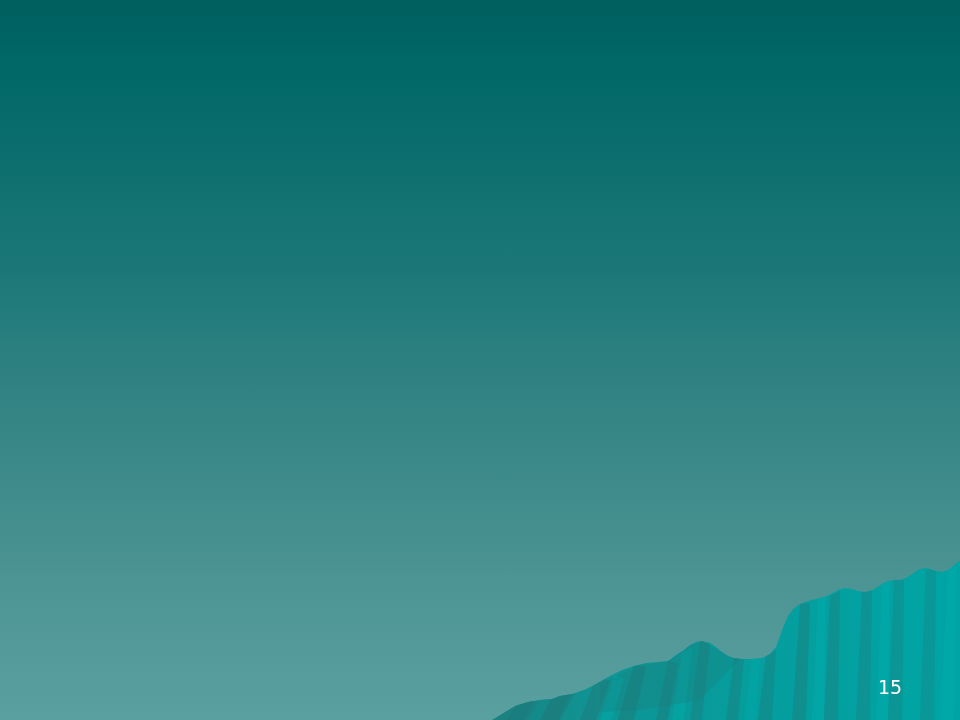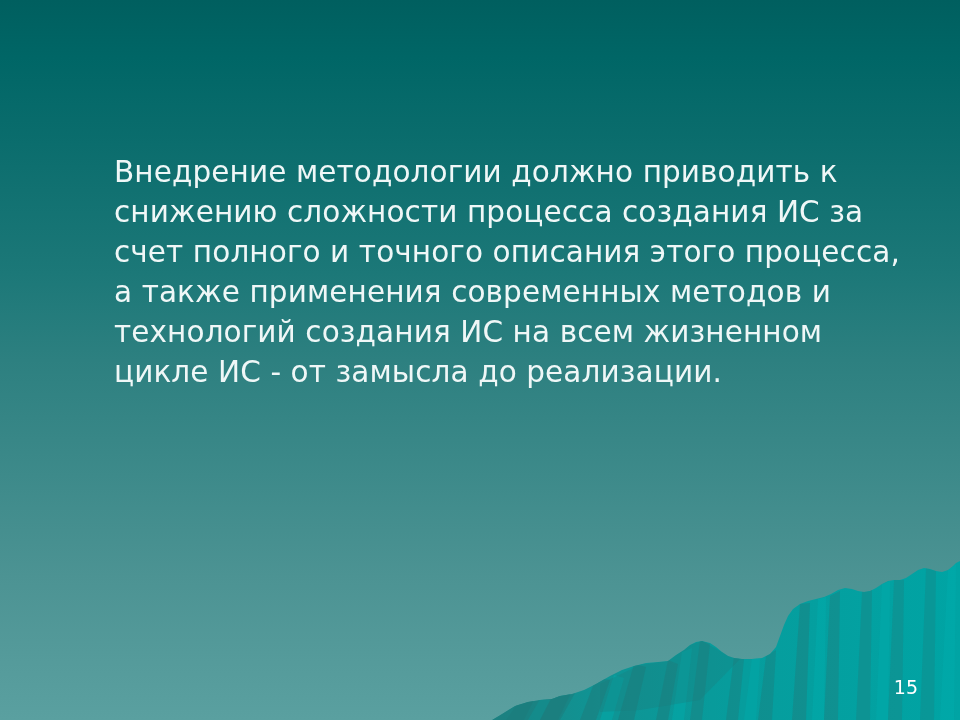--- a/index.html
+++ b/index.html
@@ -54,21 +54,21 @@
 
   
   #slide-number {
     position: absolute;
     left: 878px;
     top: 676px;
     width: 40px;
     color: #ffffff;
     font-size: 19px;
     line-height: 22px;
-    text-align: right;
+    text-align: left;
   }
 </style>
 </head>
 <body>
 
 <div id="slide">
 
   <svg id="wave-graphic" viewBox="0 0 960 720" preserveAspectRatio="none" xmlns="http://www.w3.org/2000/svg" aria-hidden="true">
     <defs>
       <clipPath id="ridge-clip">
@@ -128,17 +128,16 @@
       <path d="M 876,720 L 882,584 L 890,581 L 888,720 Z" fill="#00b0b0" opacity="0.35"></path>
       <path d="M 940,720 L 948,570 L 956,564 L 954,720 Z" fill="#00b2b2" opacity="0.32"></path>
 
       <path d="M 492,720 L 502,714 L 515,706 L 528,702 L 545,699
                L 560,696 L 575,693 L 560,720 Z" fill="#1d7b7b" opacity="0.55"></path>
       <path d="M 600,684 L 640,665 L 668,661 L 690,645 L 702,641
                L 720,651 L 740,659 L 700,700 L 640,710 L 600,712 Z" fill="#1d7b7b" opacity="0.30"></path>
     </g>
   </svg>
 
-  <p id="body-text">Внедрение методологии должно приводить к снижению сложности процесса создания ИС за счет полного и точного описания этого процесса, а также применения современных методов и технологий создания ИС на всем жизненном цикле ИС - от замысла до реализации.</p>
 
   <div id="slide-number">15</div>
 
 </div>
 
 </body></html>

